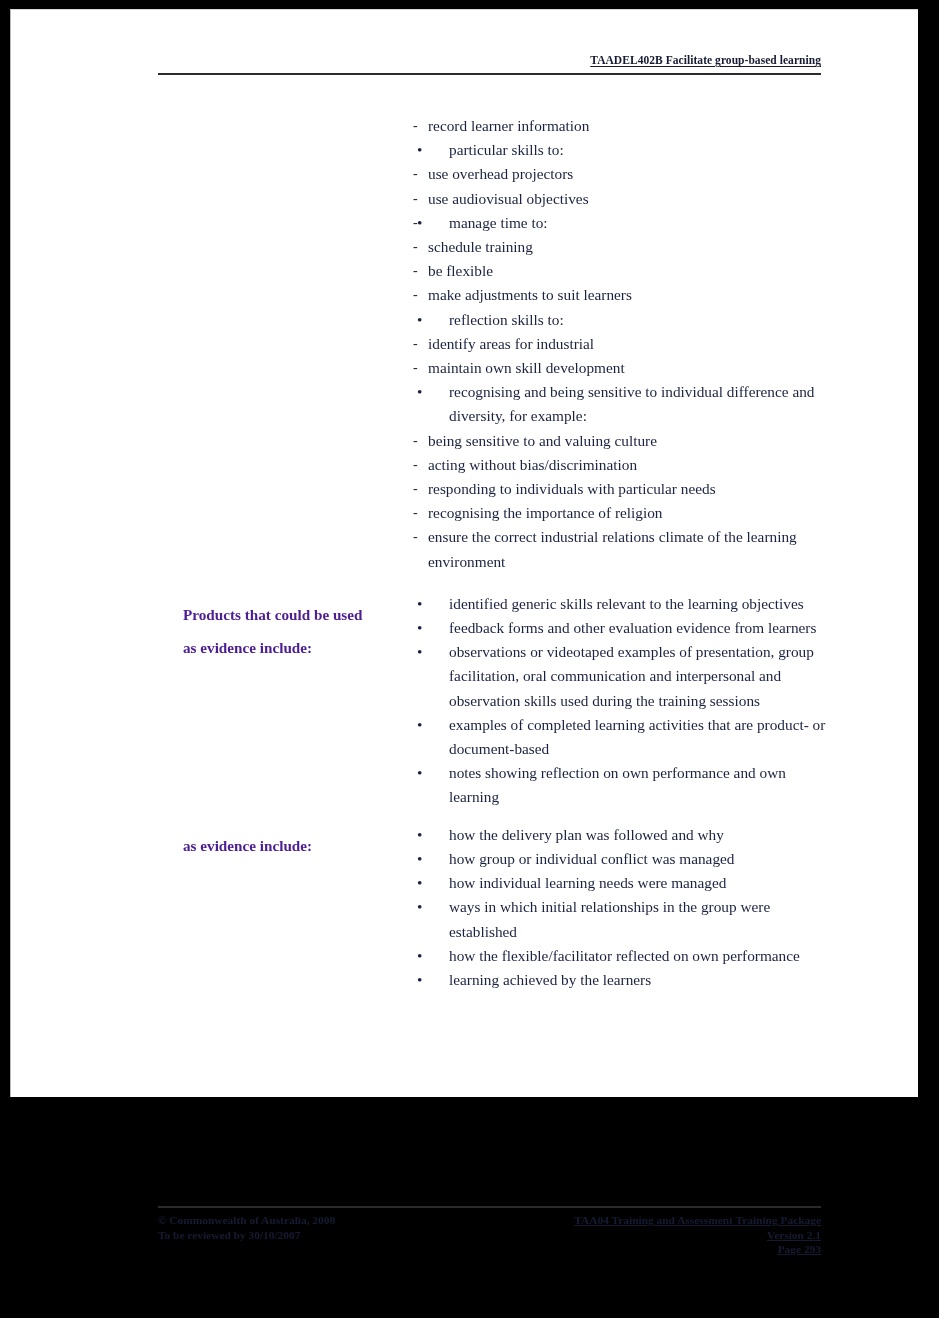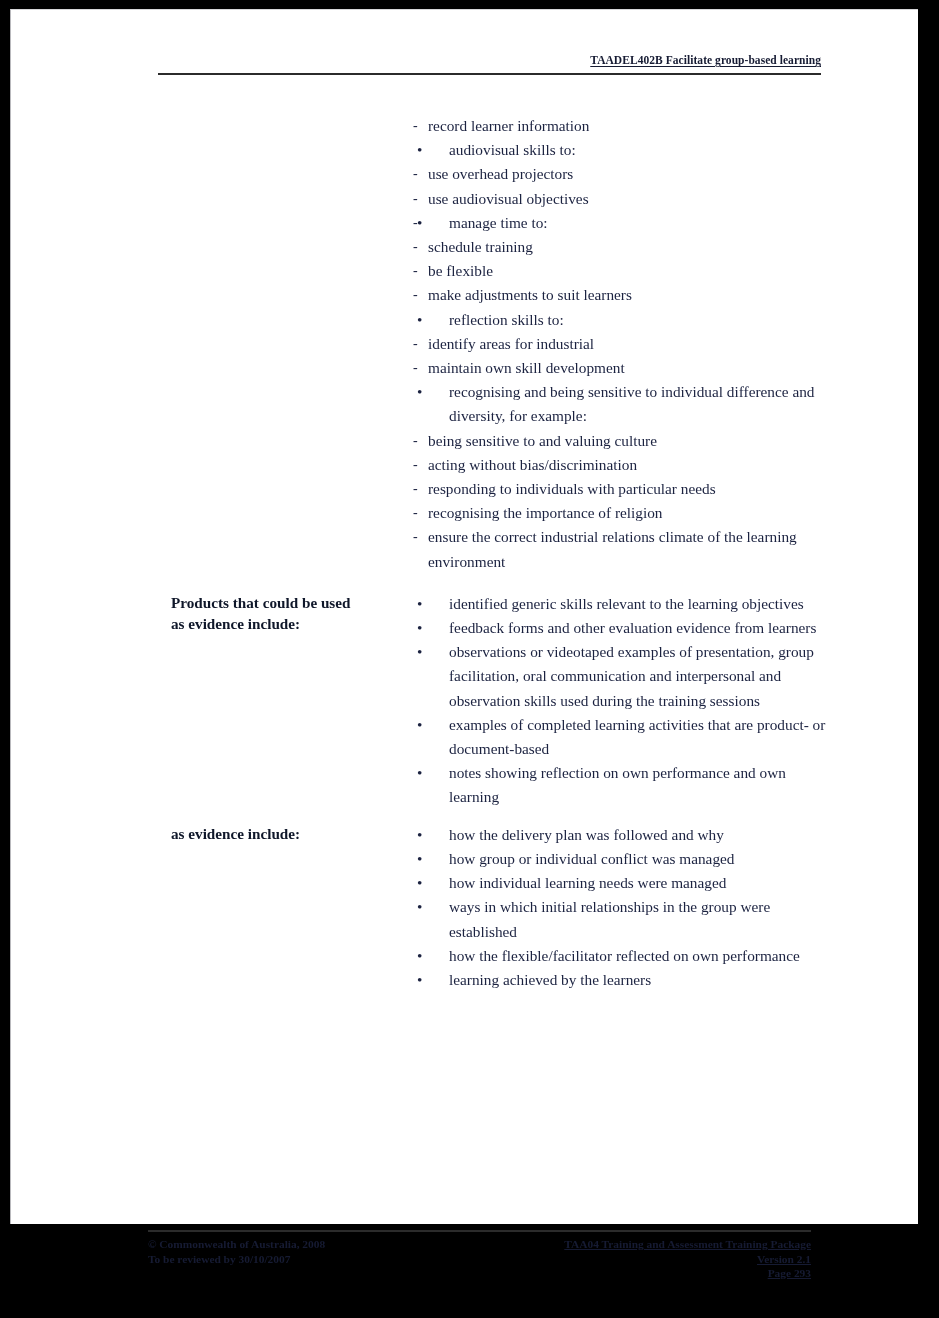--- a/index.html
+++ b/index.html
@@ -12,21 +12,21 @@
     height: 1318px;
     overflow: hidden;
     font-family: "Liberation Serif", "DejaVu Serif", serif;
   }
 
   #page {
     position: absolute;
     left: 10px;
     top: 9px;
     width: 908px;
-    height: 1215px;
+    height: 1088px;
     background: #ffffff;
     box-sizing: border-box;
     border-left: 1px solid #b9b9bd;
     border-top: 1px solid #d6d6d8;
   }
 
   
   .header {
     position: absolute;
     left: 147px;
@@ -61,24 +61,24 @@
     display: flex;
     align-items: flex-start;
   }
   .label-col {
     width: 250px;
     flex: 0 0 250px;
     padding-left: 13px;
     box-sizing: border-box;
   }
   .label-col p {
-    margin: 0;
+    margin: 12px;
     font-size: 15.2px;
     font-weight: bold;
-    color: #0f172a;
+    color: #4c1d95;
     line-height: 21.6px;
   }
   .list-col {
     flex: 1 1 auto;
     padding-left: 0;
   }
 
   ul.lvl1, ul.lvl2 {
     list-style: none;
     margin: 0;
@@ -121,24 +121,23 @@
     line-height: 24.2px;
     color: #1b2240;
   }
 
   .row-gap { height: 18px; }
   .row-gap-sm { height: 13px; }
 
   
   .footer {
     position: absolute;
-    left: 137px;
+    left: 147px;
     top: 1196px;
     width: 663px;
-    margin-top: 24px;
   }
   .footer-rule {
     height: 0;
     border-top: 2.2px solid #2b2b2b;
     margin-bottom: 5px;
   }
   .footer-cols {
     display: flex;
     justify-content: space-between;
     align-items: flex-start;
@@ -169,21 +168,21 @@
       <div class="label-col"></div>
       <div class="list-col">
 
         <ul class="lvl2">
           <li><span class="dsh">-</span><span>record learner information</span></li>
         </ul>
 
         <ul class="lvl1">
           <li>
             <span class="bul">•</span>
-            <span class="btext">audiovisual skills to:</span>
+            <span class="btext">particular skills to:</span>
           </li>
         </ul>
         <ul class="lvl2">
           <li><span class="dsh">-</span><span>use overhead projectors</span></li>
           <li><span class="dsh">-</span><span>use audiovisual objectives</span></li>
           <li><span class="dsh">-</span></li>
         </ul>
 
         <ul class="lvl1">
           <li>

